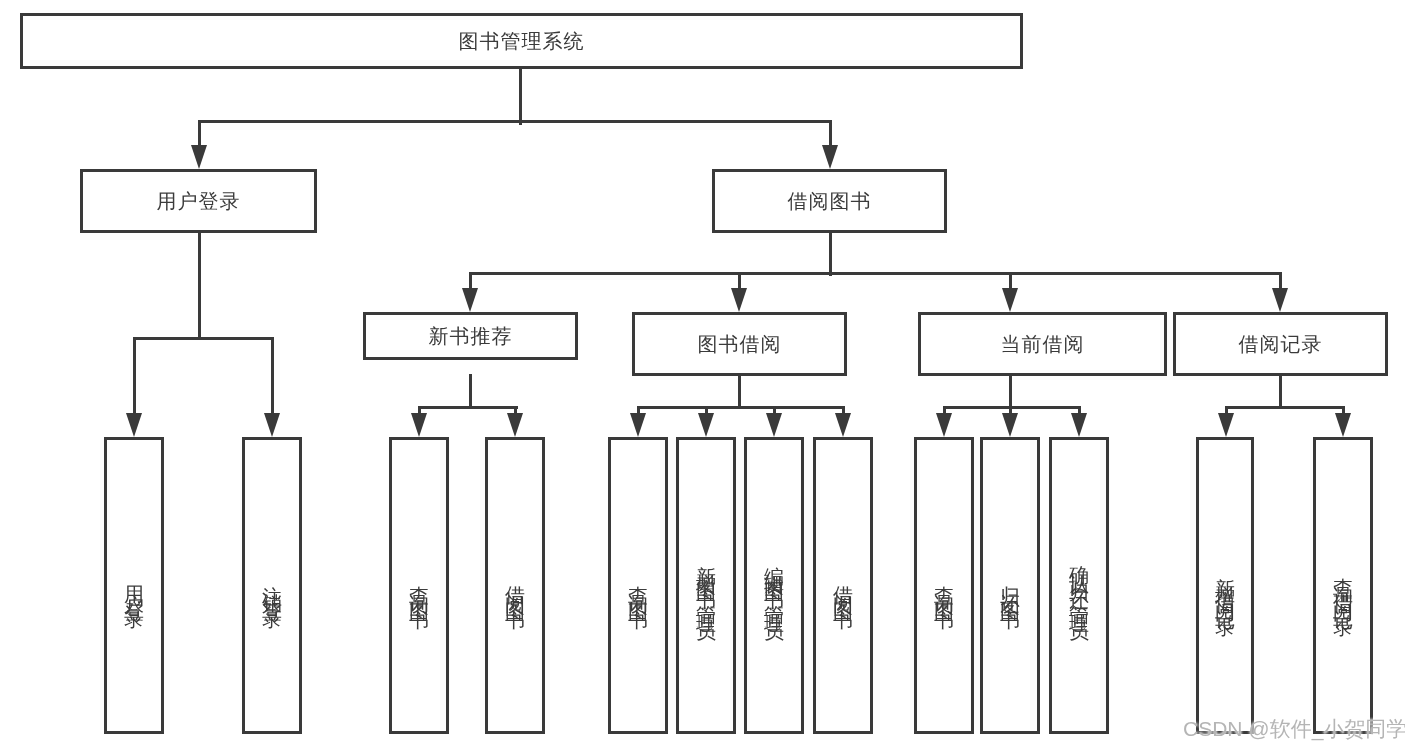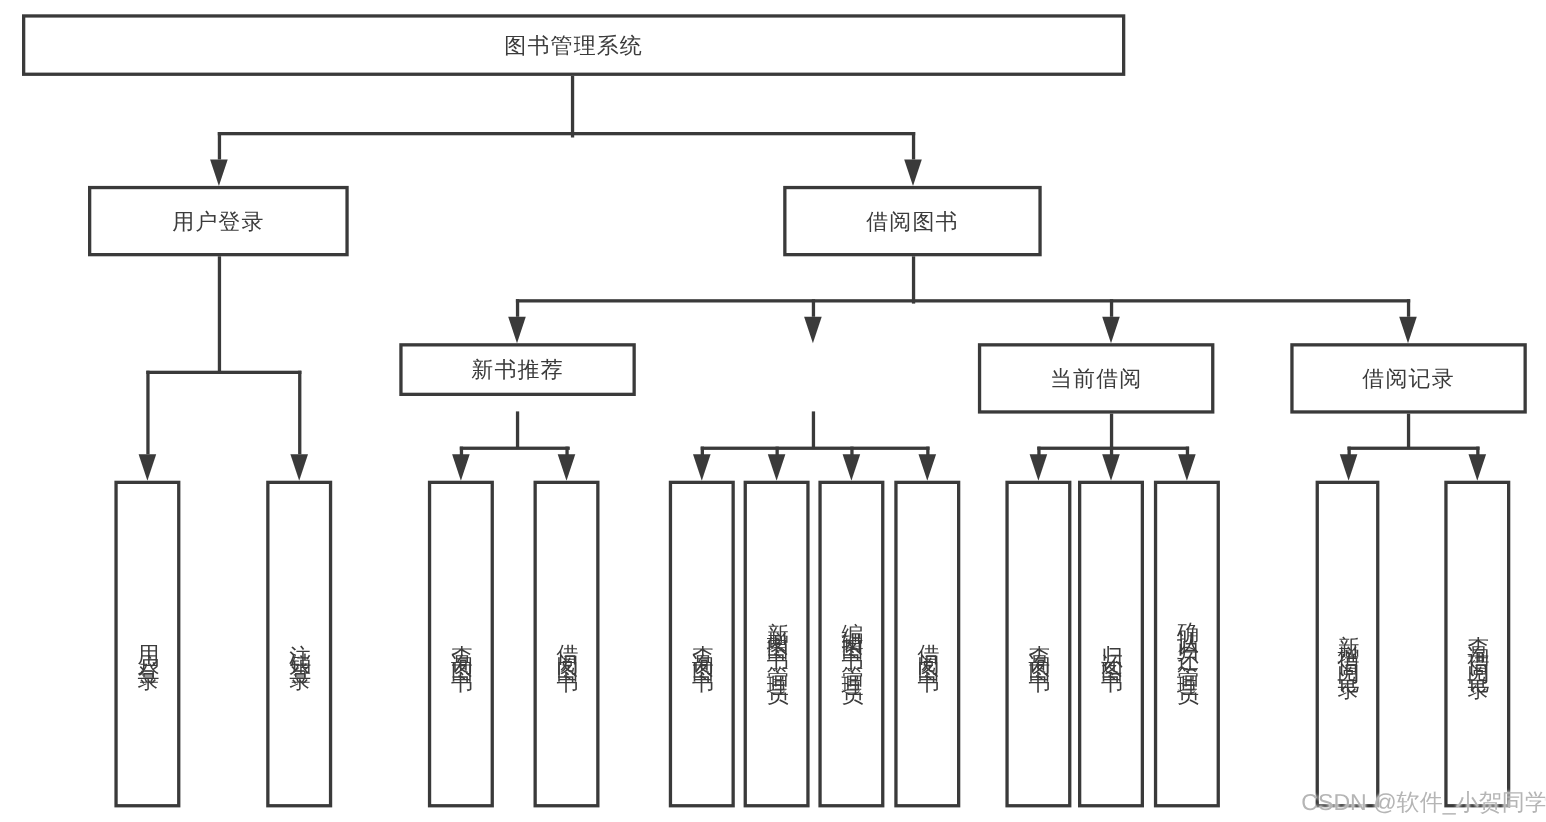--- a/index.html
+++ b/index.html
@@ -124,21 +124,24 @@
   <div class="node" style="left:80px;top:169px;width:237px;height:64px">
     <span>用户登录</span>
   </div>
   <div class="node" style="left:712px;top:169px;width:235px;height:64px">
     <span>借阅图书</span>
   </div>
 
   <div class="node" style="left:363px;top:312px;width:215px;height:48px">
     <span>新书推荐</span>
   </div>
-  <div class="node" style="left:889px;top:312px;width:215px;height:64px">
+  <div class="node" style="left:632px;top:312px;width:215px;height:64px">
+    <span>图书借阅</span>
+  </div>
+  <div class="node" style="left:918px;top:312px;width:249px;height:64px">
     <span>当前借阅</span>
   </div>
   <div class="node" style="left:1173px;top:312px;width:215px;height:64px">
     <span>借阅记录</span>
   </div>
 
   <div class="node vnode" style="left:104px;top:437px;width:60px;height:297px">
     <span>用户登录</span>
   </div>
   <div class="node vnode" style="left:242px;top:437px;width:60px;height:297px">

